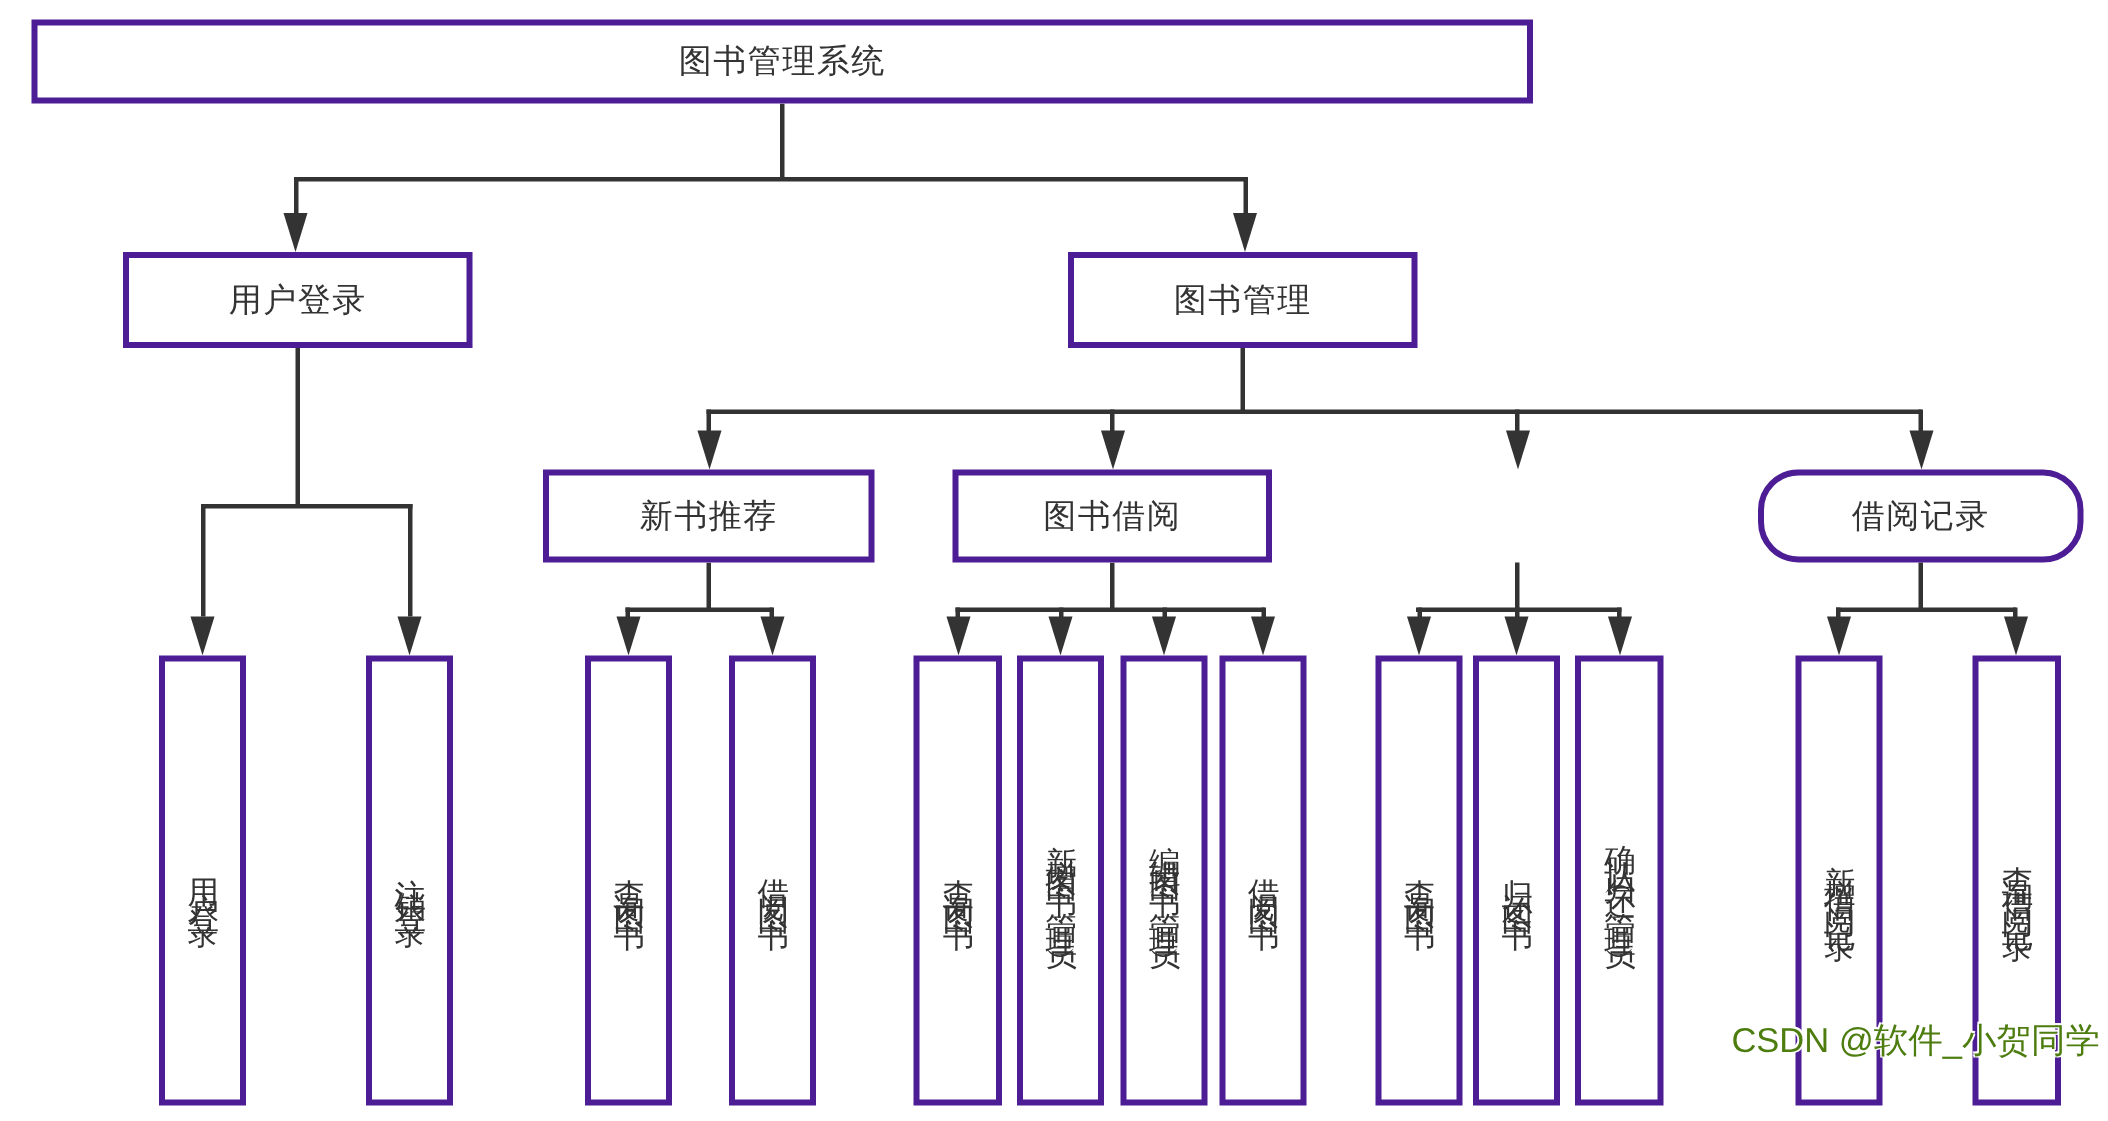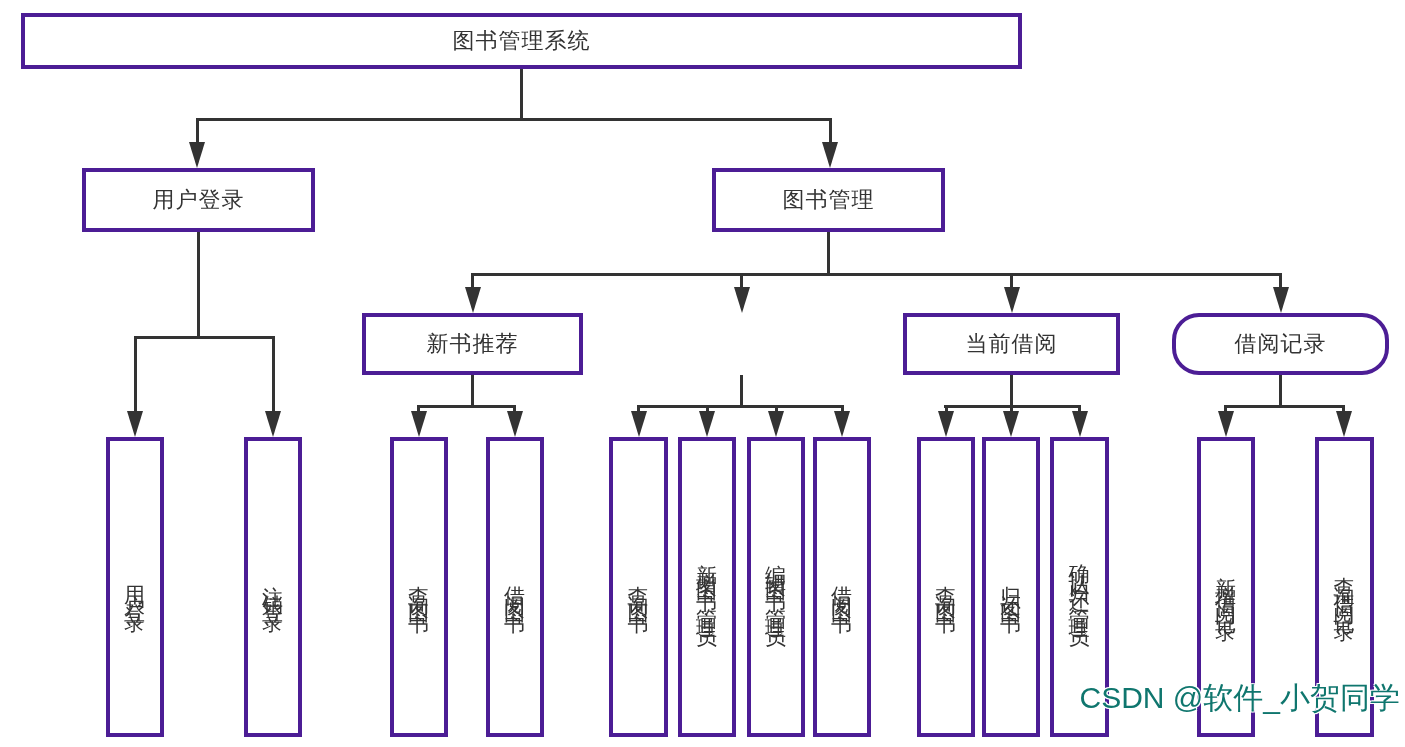--- a/index.html
+++ b/index.html
@@ -56,22 +56,22 @@
     height: 0;
     border-left: 8px solid transparent;
     border-right: 8px solid transparent;
     border-top: 26px solid #333333;
     z-index: 1;
   }
   .watermark {
     position: absolute;
     right: 5px;
     top: 678px;
-    font-size: 30px;
-    color: #0f766e;
+    font-size: 23px;
+    color: #4d7c0f;
     text-shadow: 1px 1px 0 #ffffff, -1px -1px 0 #ffffff, 1px -1px 0 #ffffff, -1px 1px 0 #ffffff;
     z-index: 5;
     white-space: nowrap;
   }
 </style>
 </head>
 <body>
 
 <div class="canvas">
 
@@ -141,22 +141,22 @@
   <div class="box" style="left:82px; top:168px; width:233px; height:64px;">
     <span>用户登录</span>
   </div>
   <div class="box" style="left:712px; top:168px; width:233px; height:64px;">
     <span>图书管理</span>
   </div>
 
   <div class="box" style="left:362px; top:313px; width:221px; height:62px;">
     <span>新书推荐</span>
   </div>
-  <div class="box" style="left:903px; top:313px; width:217px; height:62px;">
-    <span>当前借阅</span>
+  <div class="box" style="left:635px; top:313px; width:213px; height:62px;">
+    <span>图书借阅</span>
   </div>
   <div class="box" style="left:1172px; top:313px; width:217px; height:62px;border-radius:27px;">
     <span>借阅记录</span>
   </div>
 
   <div class="box leaf" style="left:106px; top:437px; width:58px; height:300px;">
     <span class="vtext">用户登录</span>
   </div>
   <div class="box leaf" style="left:244px; top:437px; width:58px; height:300px;">
     <span class="vtext">注销登录</span>

